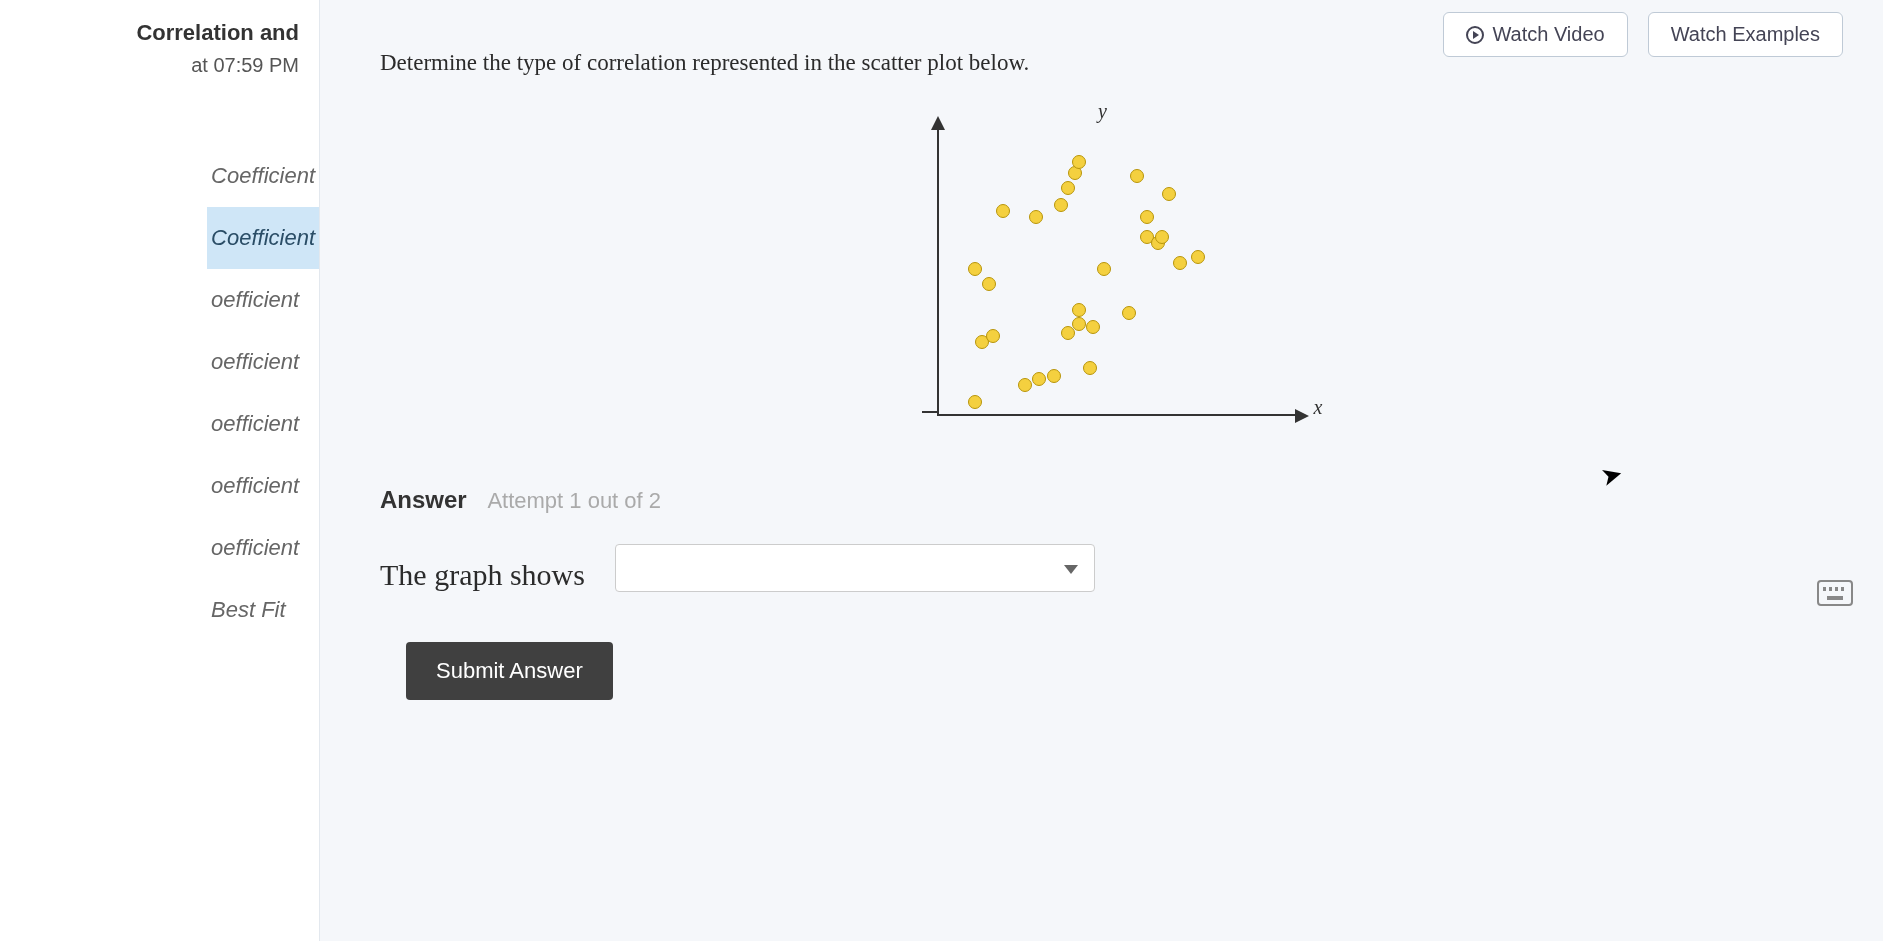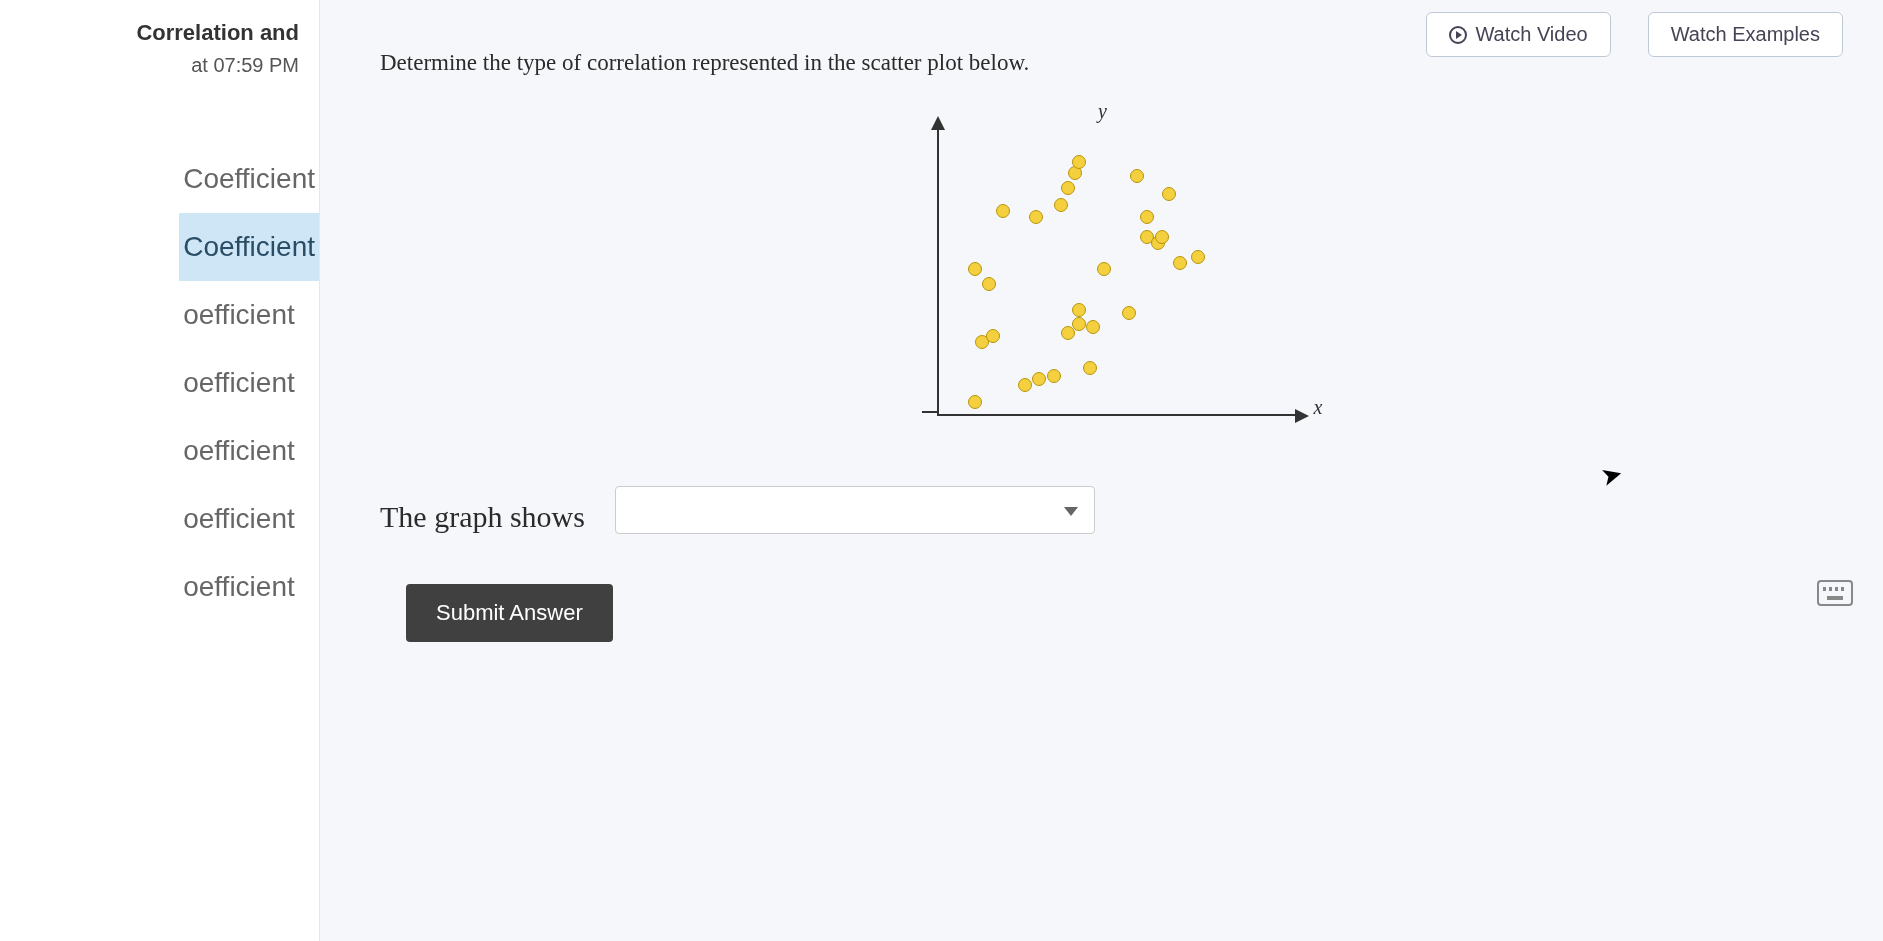--- a/index.html
+++ b/index.html
@@ -44,23 +44,24 @@
     margin: 0 20px 30px 20px;
     border-radius: 6px;
     overflow: hidden;
   }
   .sidebar .progress-fill {
     height: 100%;
     background: #5aa0d8;
   }
   .sidebar .nav-item {
     padding: 18px 4px;
-    font-size: 28px;
+    font-size: 22px;
     color: #666;
     cursor: pointer;
+    font-style: italic;
   }
   .sidebar .nav-item.active {
     background: #cfe6f7;
     color: #2a4d66;
     font-weight: 500;
   }
   .main {
     flex: 1;
     padding: 30px 50px 30px 60px;
     position: relative;
@@ -77,21 +78,20 @@
     border: 1px solid #bfcad6;
     background: #fff;
     border-radius: 6px;
     padding: 10px 22px;
     font-size: 20px;
     color: #445;
     cursor: pointer;
     display: flex;
     align-items: center;
     gap: 8px;
-    margin-left: 17px;
   }
   .play-icon {
     width: 18px; height: 18px;
     border: 2px solid #445;
     border-radius: 50%;
     display: inline-flex;
     align-items: center; justify-content: center;
   }
   .play-icon::after {
     content:'';
@@ -251,20 +251,21 @@
     <div class="progress-fill" id="progress-fill" style="width: 17%;"></div>
   </div>
   <div id="nav-list">
       <div class="nav-item">Coefficient</div>
       <div class="nav-item active">Coefficient</div>
       <div class="nav-item">oefficient</div>
       <div class="nav-item">oefficient</div>
       <div class="nav-item">oefficient</div>
       <div class="nav-item">oefficient</div>
       <div class="nav-item">oefficient</div>
+      <div class="nav-item">Best Fit</div>
     </div>
 </div>
 
 <div class="main">
   <div class="top-buttons">
     <button class="top-btn">
       <span class="play-icon"></span>
       <span>Watch Video</span>
     </button>
     <button class="top-btn">
@@ -306,20 +307,24 @@
         <div class="dot" style="left: 208.8px; bottom: 176.9px;"></div>
         <div class="dot" style="left: 208.8px; bottom: 197.2px;"></div>
         <div class="dot" style="left: 219.6px; bottom: 171.1px;"></div>
         <div class="dot" style="left: 223.2px; bottom: 176.9px;"></div>
         <div class="dot" style="left: 230.4px; bottom: 220.4px;"></div>
         <div class="dot" style="left: 241.2px; bottom: 150.8px;"></div>
         <div class="dot" style="left: 259.2px; bottom: 156.6px;"></div>
       </div>
   </div>
 
+  <div class="answer-row">
+    <b>Answer</b>
+    <span class="attempt">Attempt 1 out of 2</span>
+  </div>
 
   <div class="graph-shows">
     <span>The graph shows</span>
     <div class="dropdown"></div>
   </div>
 
   <button class="submit-btn">Submit Answer</button>
 
   <div class="keyboard-icon"></div>
   <div class="cursor-arrow">➤</div>

